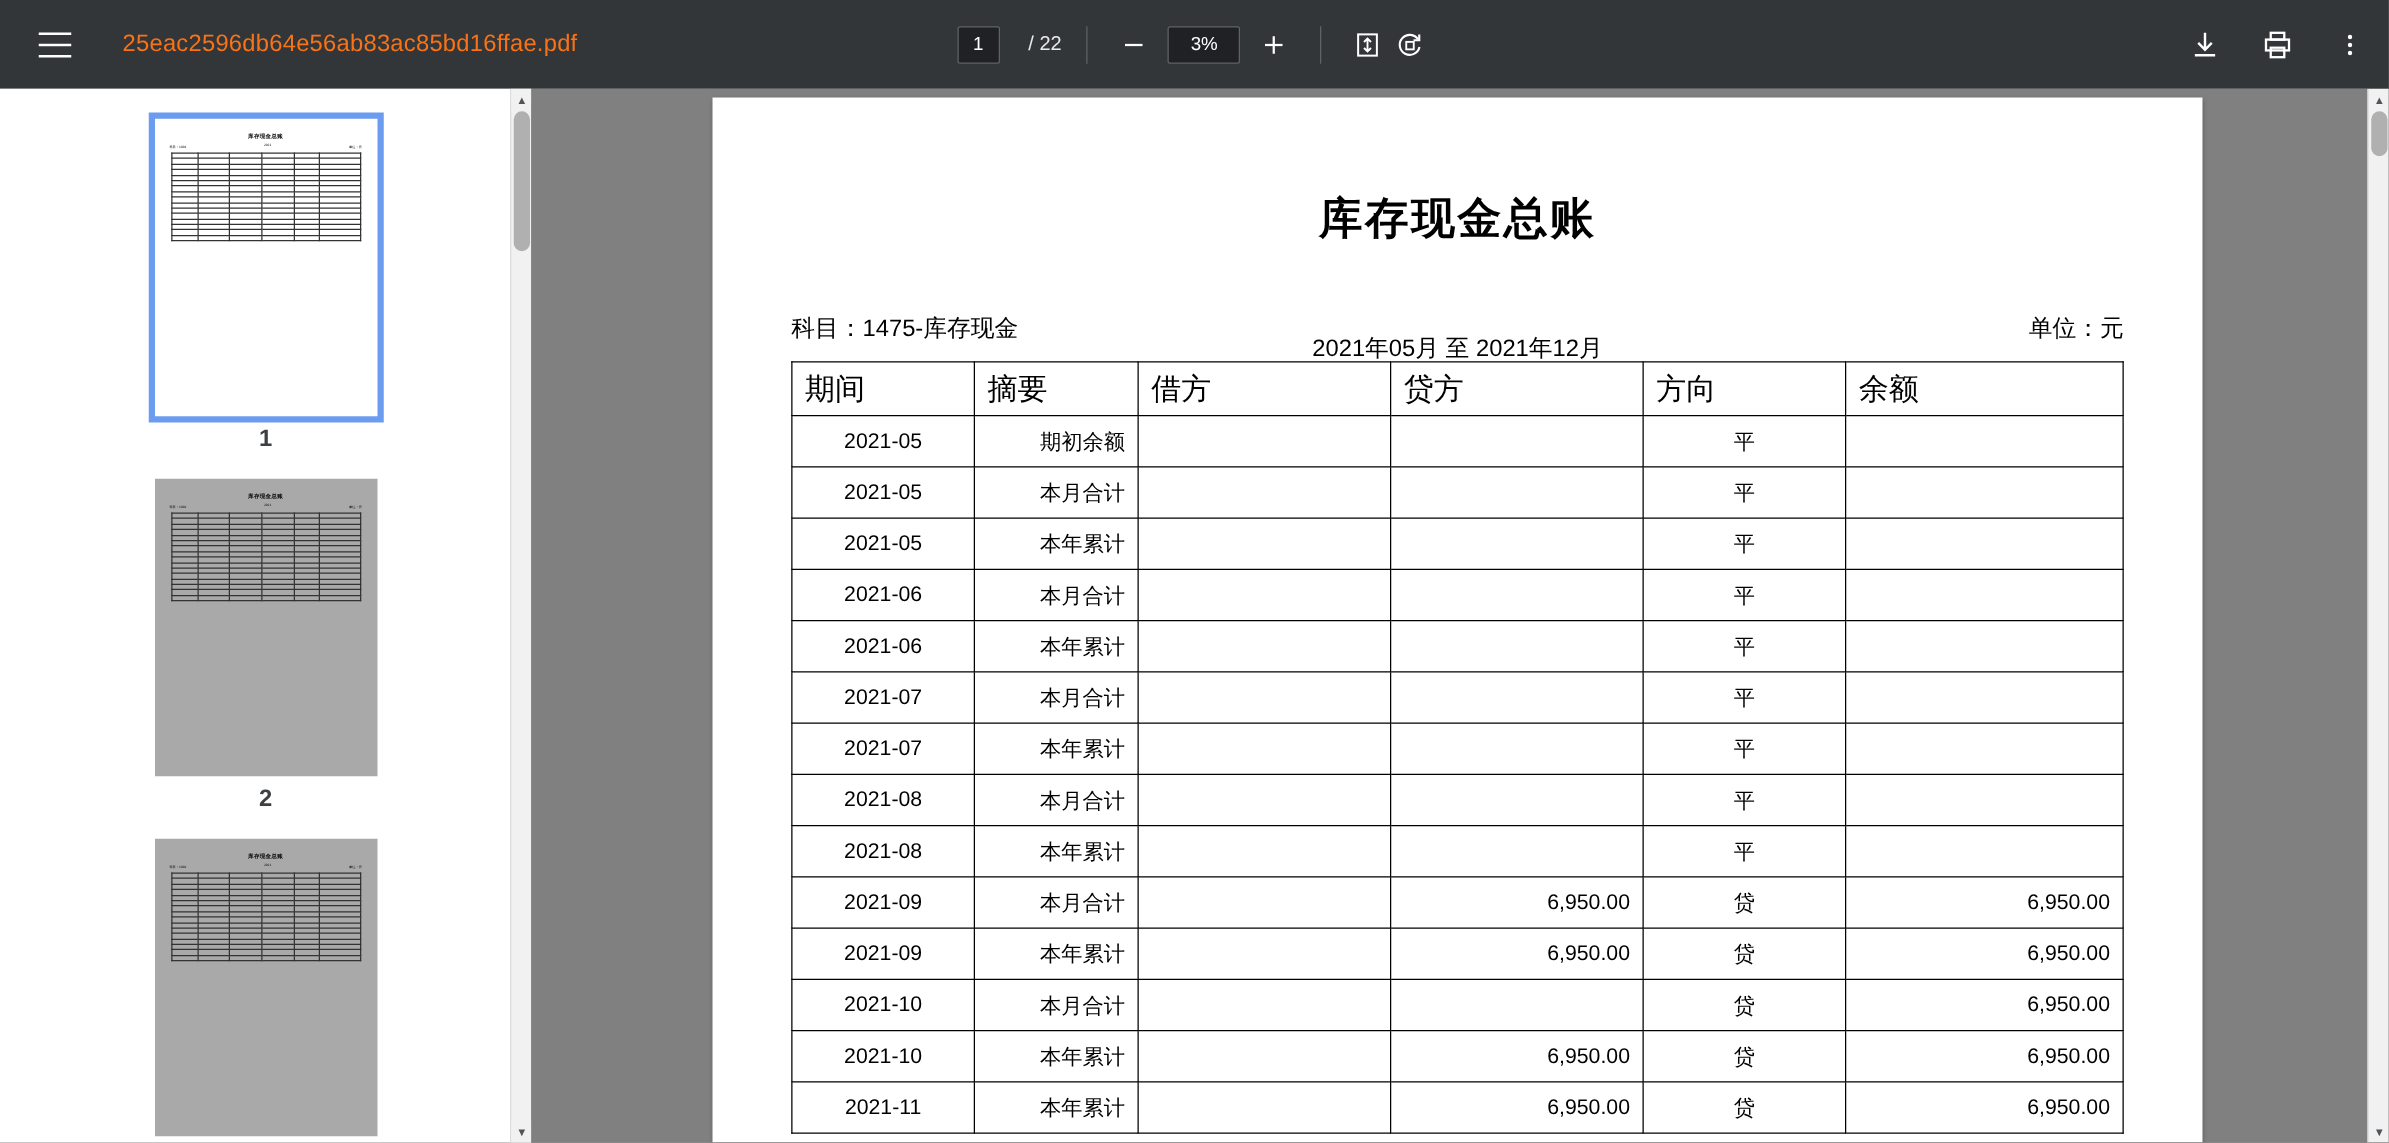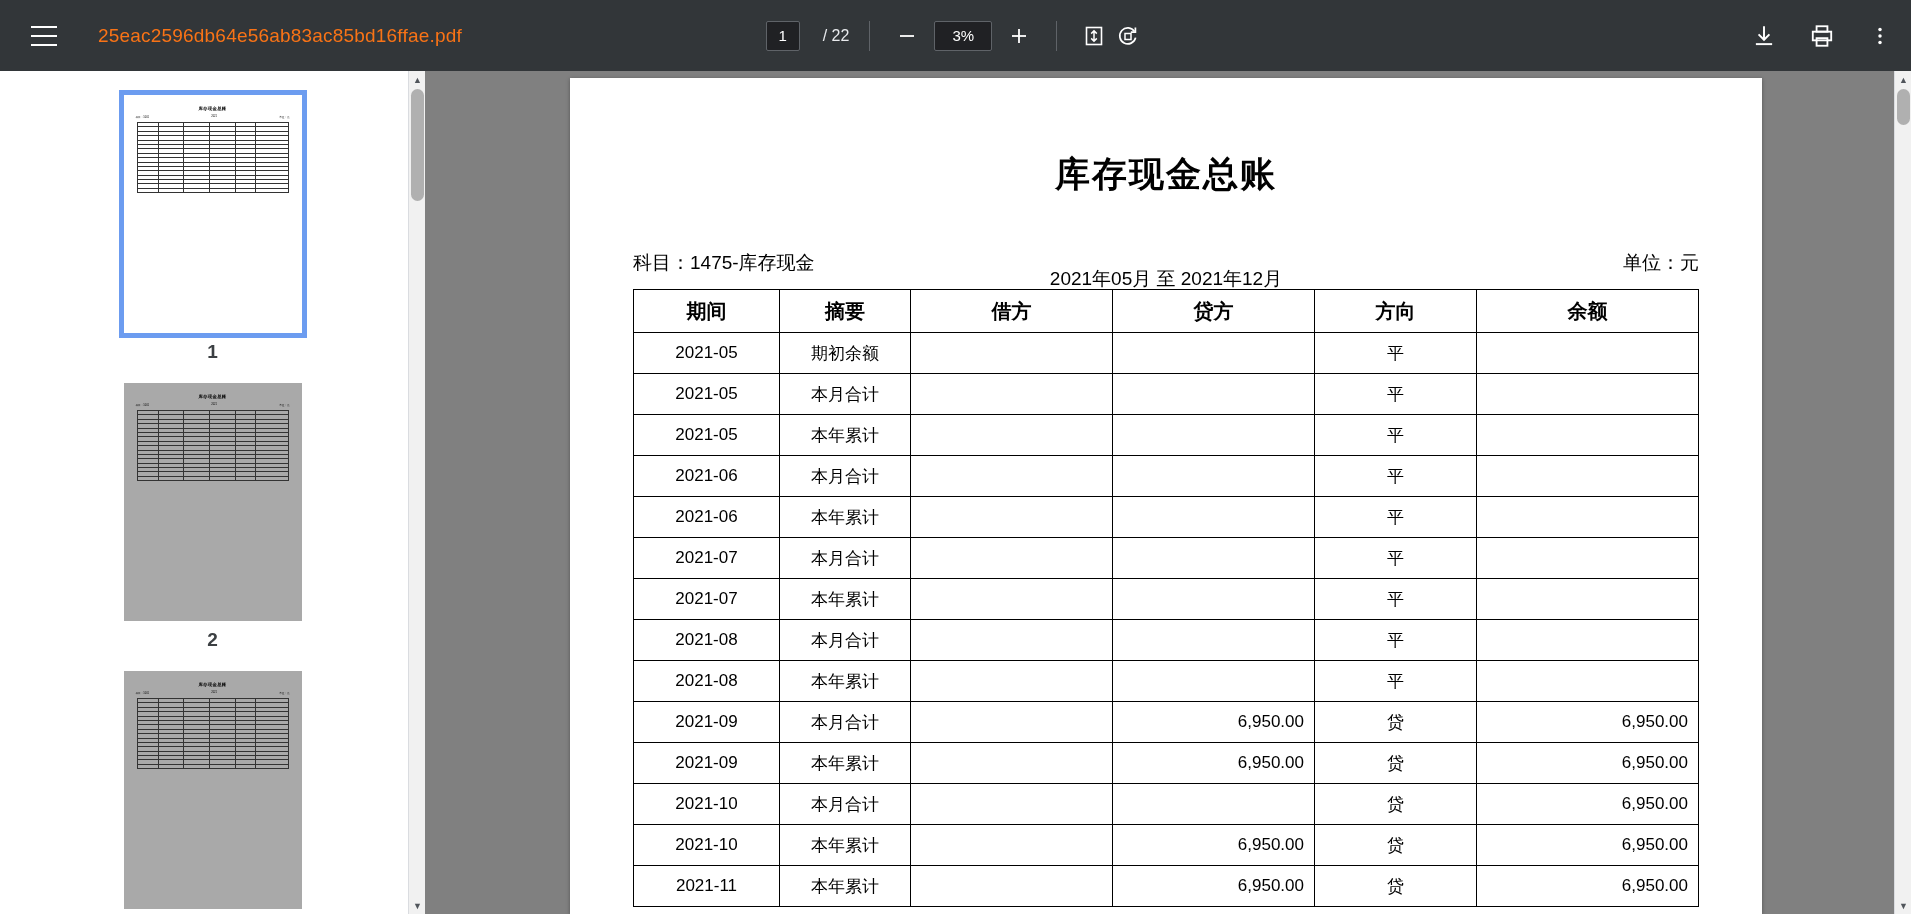--- a/index.html
+++ b/index.html
@@ -256,27 +256,27 @@
   }
   table.ledger th, table.ledger td {
     border: 1px solid #000;
     height: 41px;
     font-size: 17px;
     color: #000;
     font-weight: normal;
     padding: 0 10px;
   }
   table.ledger th {
-    font-weight: bold;
-    font-size: 20px;
-    text-align: center;
+    font-weight: normal;
+    font-size: 24px;
+    text-align: left;
     height: 43px;
   }
   .c-period { width: 146px; text-align: center; }
-  .c-abs    { width: 131px; text-align: center; }
+  .c-abs    { width: 131px; text-align: right; }
   .c-debit  { width: 202px; text-align: right; margin-left: 27px; }
   .c-credit { width: 202px; text-align: right; }
   .c-dir    { width: 162px; text-align: center; }
   .c-bal    { width: 222px; text-align: right; }
 
   
   .view-scroll {
     position: absolute;
     right: 0; top: 0;
     width: 17px; height: 843px;

